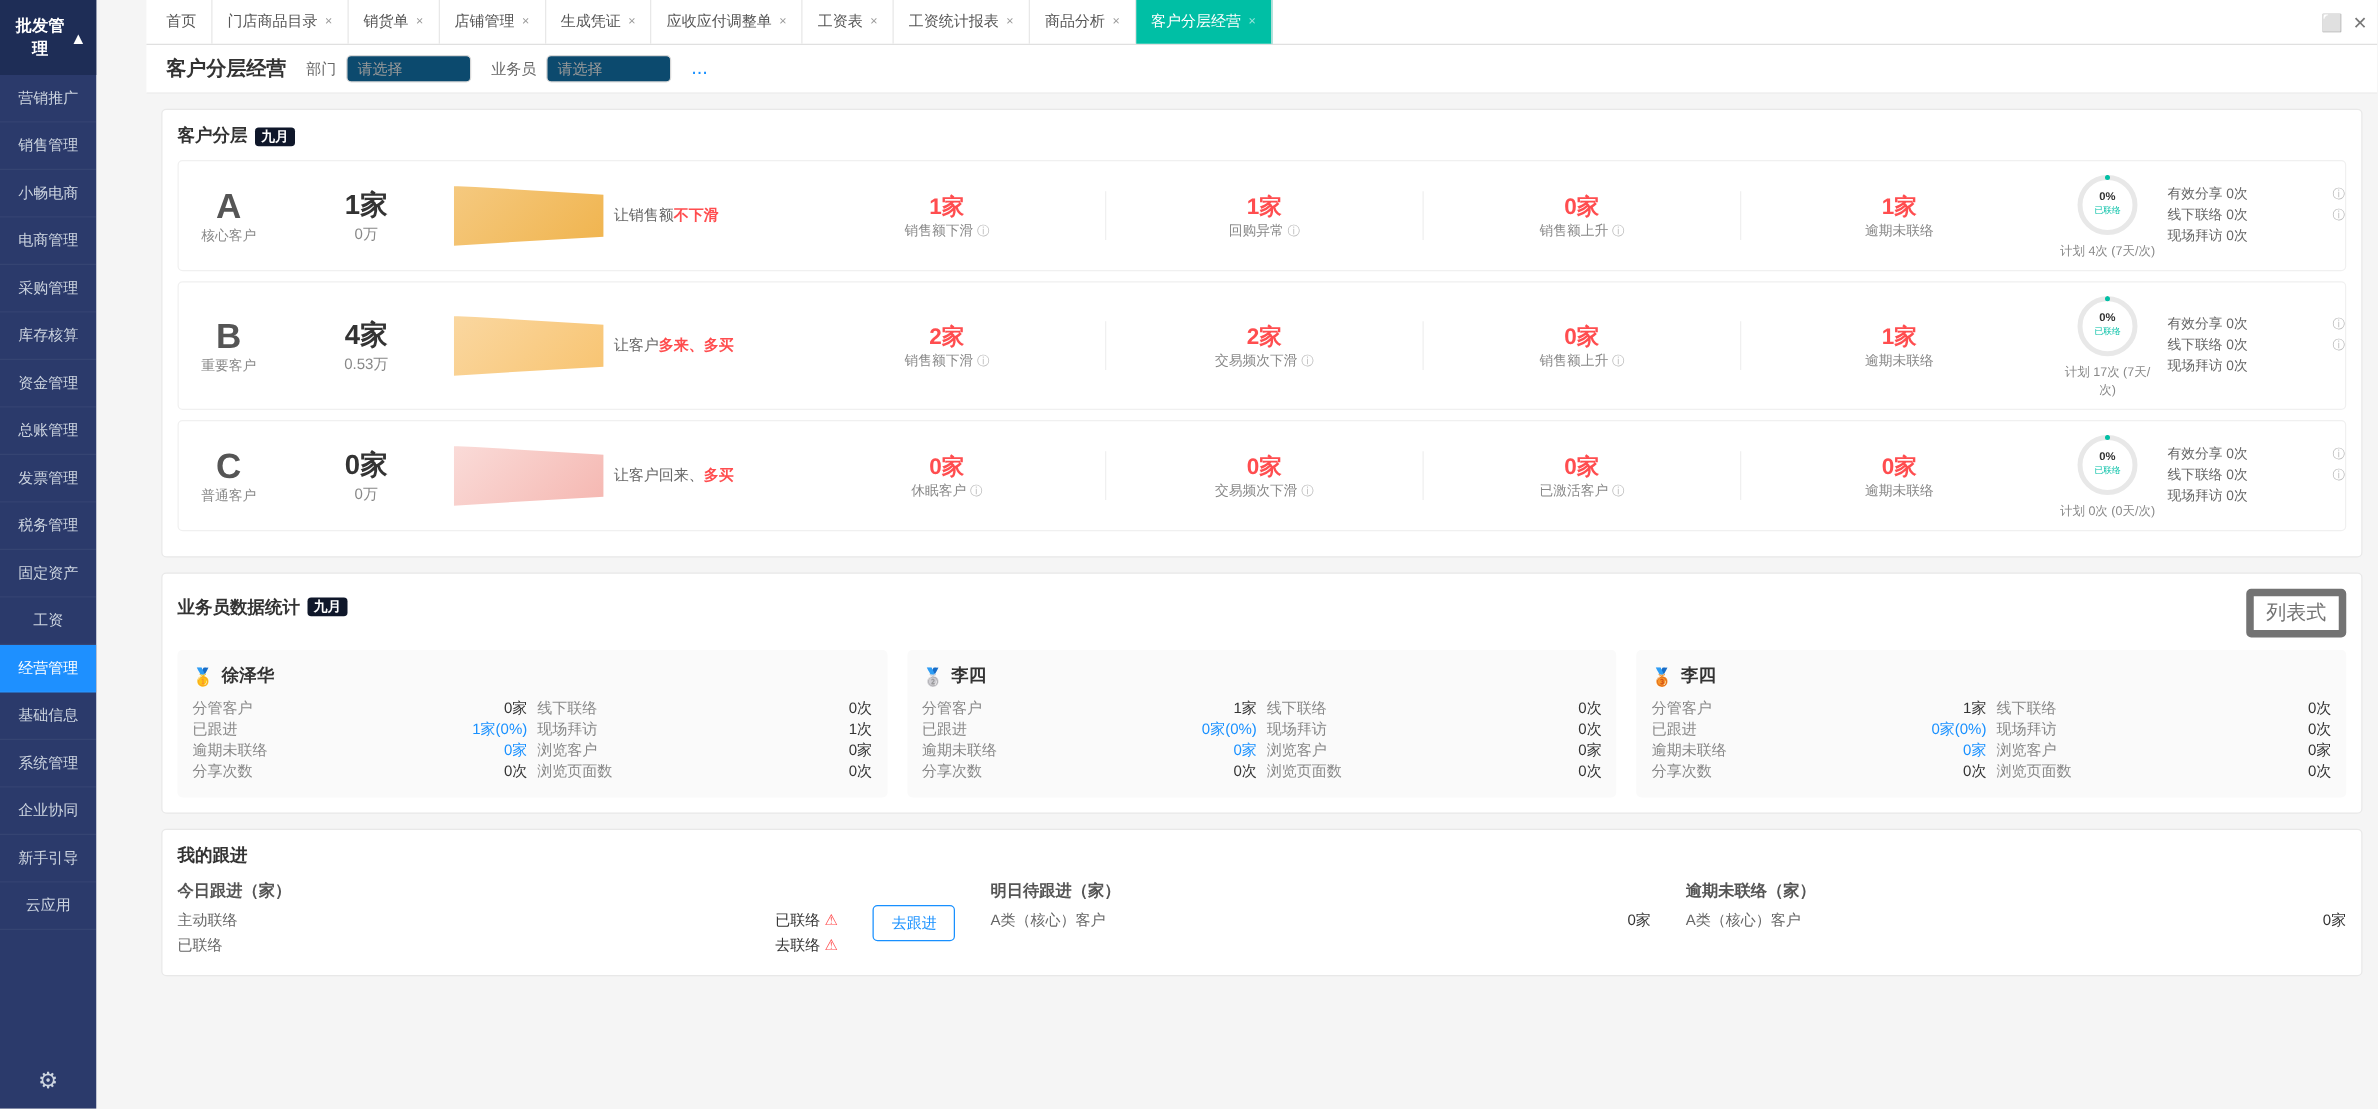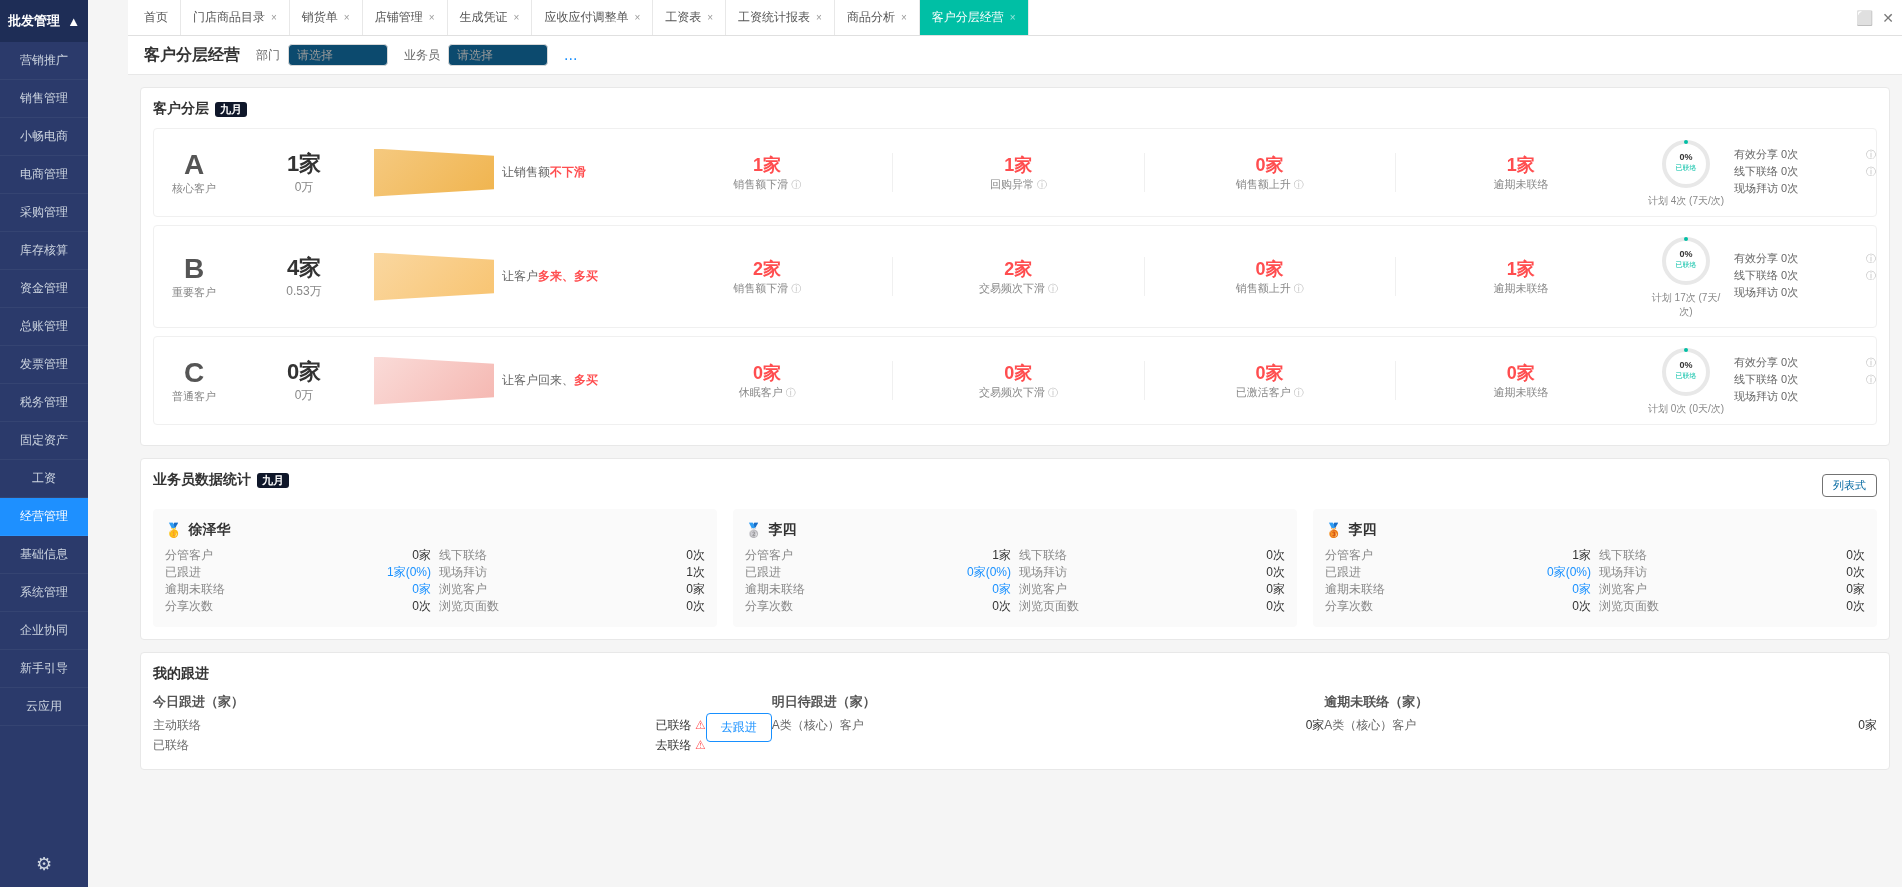--- a/index.html
+++ b/index.html
@@ -1,20 +1,20 @@
 <!DOCTYPE html>
 <html><head>
   <meta charset="utf-8">
   <style>
     * { box-sizing: border-box; margin: 0; padding: 0; font-family: 'Microsoft YaHei', sans-serif; }
     body { display: flex; height: 887px; overflow: hidden; background: #f5f5f5; font-size: 13px; }
 
     
     #sidebar {
-      width: 88px;
+      width: 77px;
       background: #2b3a6b;
       color: #cdd5e0;
       display: flex;
       flex-direction: column;
       height: 100%;
       flex-shrink: 0;
     }
     .sidebar-header {
       background: #1e2d56;
       padding: 12px 8px;
@@ -202,26 +202,26 @@
       color: #666;
       flex-shrink: 0;
       padding-left: 8px;
     }
     .right-stat-item { display: flex; justify-content: space-between; margin-bottom: 2px; align-items: flex-end; }
     .right-stat-item .info-icon { color: #bbb; margin-left: 2px; font-size: 10px; }
 
     
     .staff-section-header { display: flex; align-items: center; justify-content: space-between; margin-bottom: 10px; }
     .list-btn {
-      border: 1px solid #737373;
-      color: #0369a1;
+      border: 6px solid #737373;
+      color: #737373;
       background: #fff;
       border-radius: 4px;
       padding: 3px 10px;
-      font-size: 11px;
+      font-size: 16px;
       cursor: pointer;
     }
     .staff-grid { display: grid; grid-template-columns: 1fr 1fr 1fr; gap: 16px; }
     .staff-card { background: #fafafa; border-radius: 4px; padding: 12px; }
     .staff-name-row { display: flex; align-items: center; gap: 6px; font-size: 14px; font-weight: bold; color: #333; margin-bottom: 8px; }
     .staff-stats-grid { display: grid; grid-template-columns: 1fr 1fr; gap: 4px 8px; font-size: 12px; }
     .staff-stat-row { display: flex; justify-content: space-between; align-items: center; }
     .staff-stat-label { color: #888; }
     .staff-stat-value { color: #333; }
 
@@ -621,21 +621,21 @@
                   <span class="staff-stat-value">0次</span>
                 </div>
               </div>
             </div>
           </div>
         </div>
     </div>
 
     <div class="section">
       <div class="followup-header">我的跟进</div>
-      <div style="display:flex; gap:0; align-items:flex-start;">
+      <div style="display:flex; gap:28px; align-items:flex-start;">
         <div style="flex:1;">
           <div class="followup-col-title">今日跟进（家）</div>
           <div class="followup-row">
             <span>主动联络</span>
             <span class="followup-val">已联络 <span style="color:#ff4d4f;">⚠</span></span>
           </div>
           <div class="followup-row">
             <span>已联络</span>
             <span class="followup-val">去联络 <span style="color:#ff4d4f;">⚠</span></span>
           </div>

